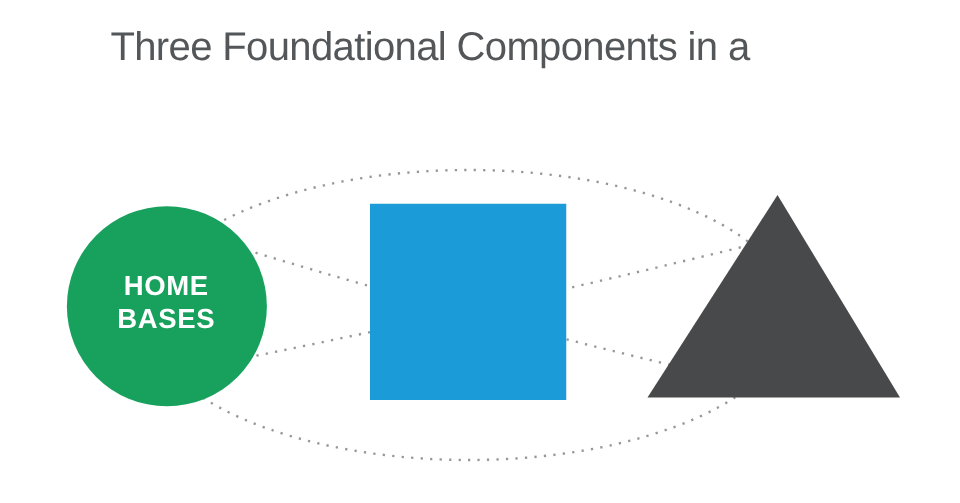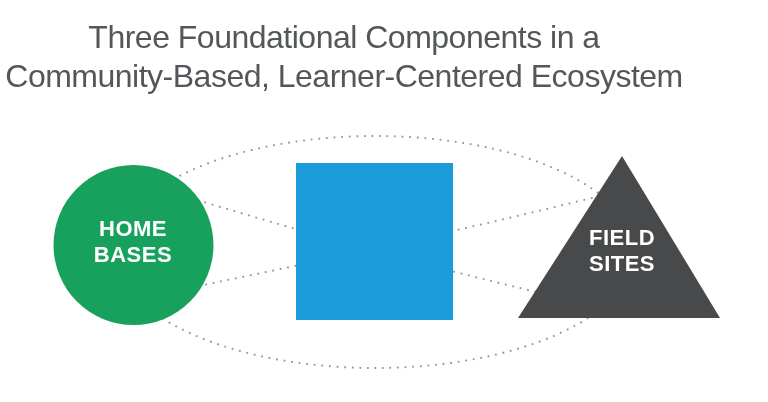--- a/index.html
+++ b/index.html
@@ -54,21 +54,20 @@
   #label-learning { left: 274px; top: 218px; }
   #label-field    { left: 522px; top: 225px; }
 </style>
 </head>
 <body>
 
 <div class="canvas">
 
   <header class="title">
     <div class="title-line">Three Foundational Components in a</div>
-    <div class="title-line">Community-Based, Learner-Centered Ecosystem</div>
   </header>
 
   <svg class="graphics" width="768" height="402" viewBox="0 0 768 402">
 
     <ellipse class="dotted" cx="375" cy="252" rx="259" ry="116" stroke="#979797"></ellipse>
 
     <path class="dotted" d="M168,191 Q365,252 562,298" stroke="#979797"></path>
     <path class="dotted" d="M168,292 Q380,250 600,196" stroke="#979797"></path>
 
     <circle cx="133.5" cy="245" r="80" fill="#18A15D"></circle>
@@ -77,18 +76,14 @@
   </svg>
 
   <div class="node-label" id="label-home">
     <div>HOME</div>
     <div>BASES</div>
   </div>
 
   <div class="node-label" id="label-learning">
   </div>
 
-  <div class="node-label" id="label-field">
-    <div>FIELD</div>
-    <div>SITES</div>
-  </div>
 
 </div>
 
 </body></html>

